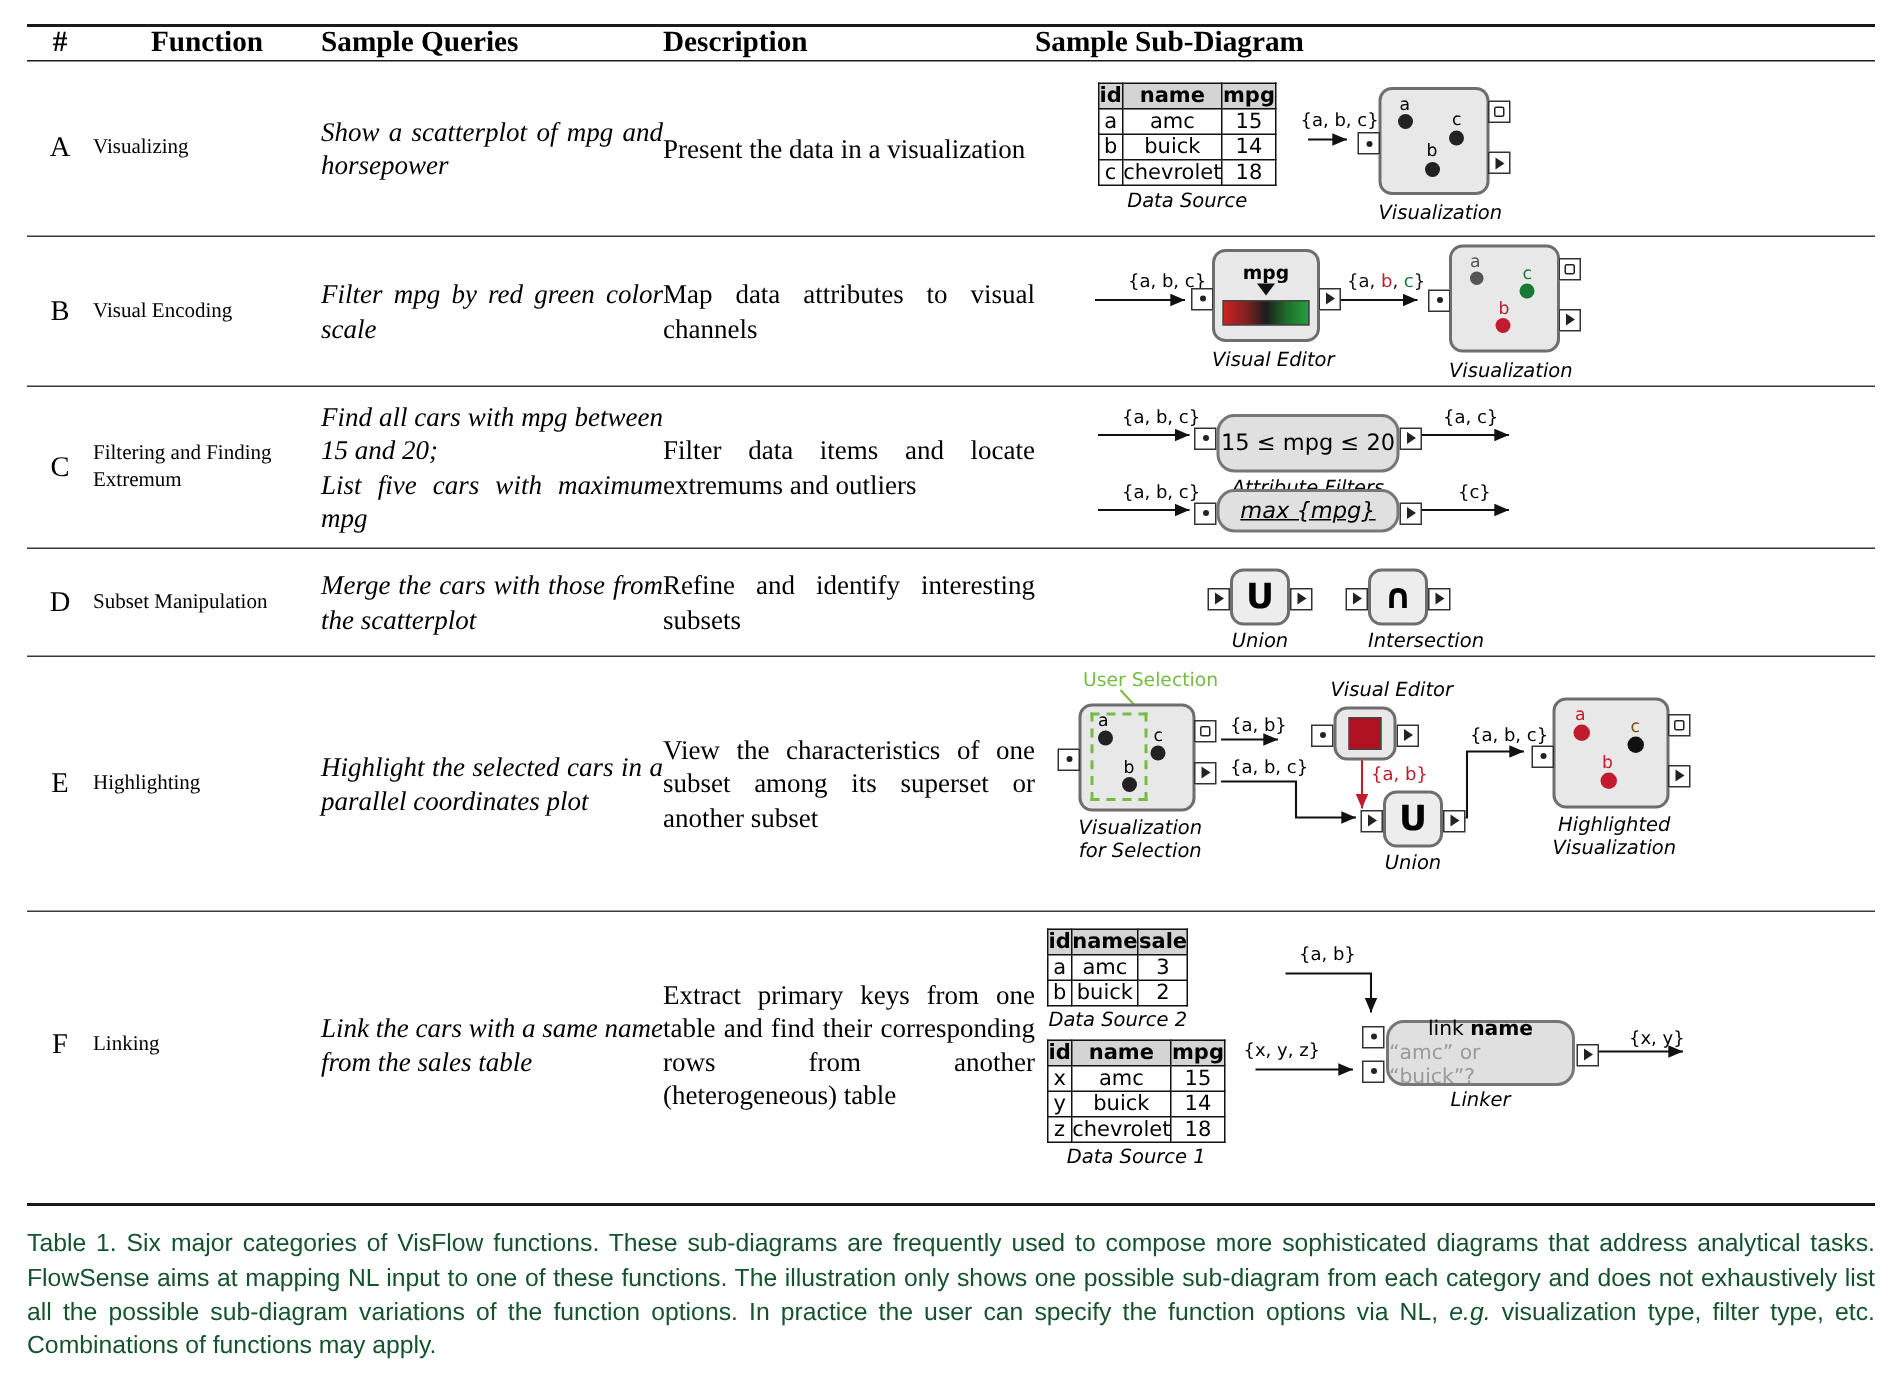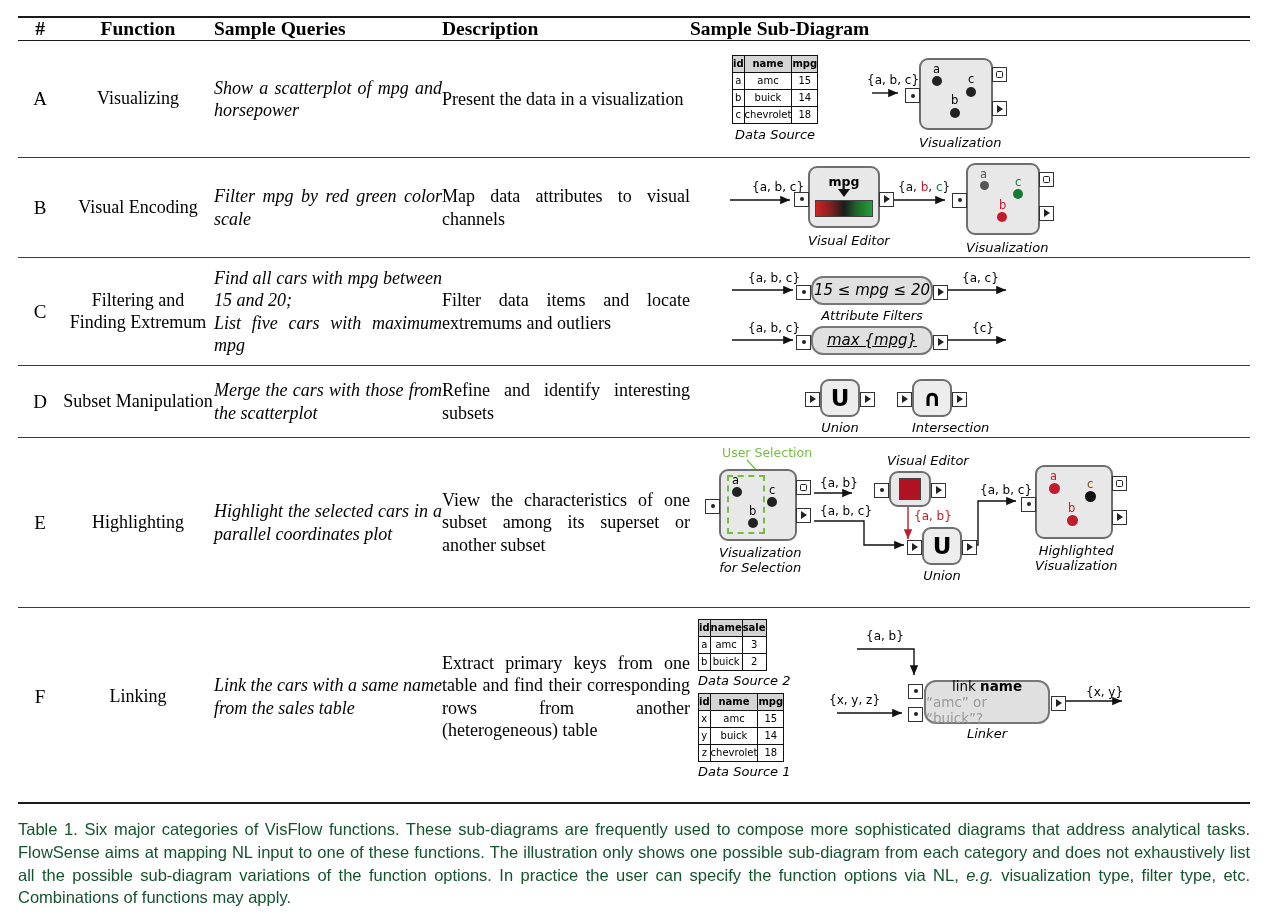--- a/index.html
+++ b/index.html
@@ -34,22 +34,22 @@
     border-bottom: 1.6px solid #1a1a1a;
   }
   thead th.c-num  { text-align: center; }
   thead th.c-fn   { text-align: center; }
 
   td.c-num {
     width: 44px; text-align: center;
     font-size: 19px;
   }
   td.c-fn {
-    width: 152px; text-align: center;
-    font-size: 18px; line-height: 1.22;
+    width: 152px; text-align: left;
+    font-size: 14px; line-height: 1.22;
   }
   td.c-q {
     width: 228px;
     font-style: italic; font-size: 18px; line-height: 1.25;
     text-align: justify; text-align-last: left;
     padding-right: 16px;
   }
   td.c-d {
     width: 248px;
     font-size: 18px; line-height: 1.25;
@@ -64,21 +64,21 @@
   th.c-d   { width: 248px; }
 
   .rowcell { border-top: 1.2px solid #3a3a3a; }
 
   
   .diag { position: relative; font-family: "DejaVu Sans", sans-serif; }
 
   .dtable {
     border-collapse: collapse;
     font-family: "DejaVu Sans", sans-serif;
-    font-size: 10px;
+    font-size: 14px;
     background: #fff;
   }
   .dtable th, .dtable td {
     border: 1px solid #111;
     text-align: center;
     padding: 0px 5px;
     height: 17px;
     line-height: 16px;
     white-space: nowrap;
   }
@@ -362,21 +362,21 @@
                 </marker>
               </defs>
               <line x1="32" y1="28" x2="93" y2="28" stroke="#111" stroke-width="1.4" marker-end="url(#arrC)"></line>
               <line x1="245" y1="28" x2="306" y2="28" stroke="#111" stroke-width="1.4" marker-end="url(#arrC)"></line>
               <line x1="32" y1="78" x2="93" y2="78" stroke="#111" stroke-width="1.4" marker-end="url(#arrC)"></line>
               <line x1="245" y1="78" x2="306" y2="78" stroke="#111" stroke-width="1.4" marker-end="url(#arrC)"></line>
             </svg>
 
             <div class="flabel" style="left:48px;top:9px;">{a, b, c}</div>
             <div style="position:absolute;left:111px;top:14px;">
-              <div class="pillnode" style="width:122px;height:29px;font-style:italic;">
+              <div class="pillnode" style="width:122px;height:39px;">
                 <div class="port" style="left:-17px;top:7px;">
                     <span class="dot"></span>
                   </div>
                 <div class="port" style="right:-17px;top:7px;">
                     <span class="tri"></span>
                   </div>
                 <span>15 ≤ mpg ≤ 20</span>
               </div>
               <div class="caplabel" style="margin-top:3px;">Attribute Filters</div>
             </div>

